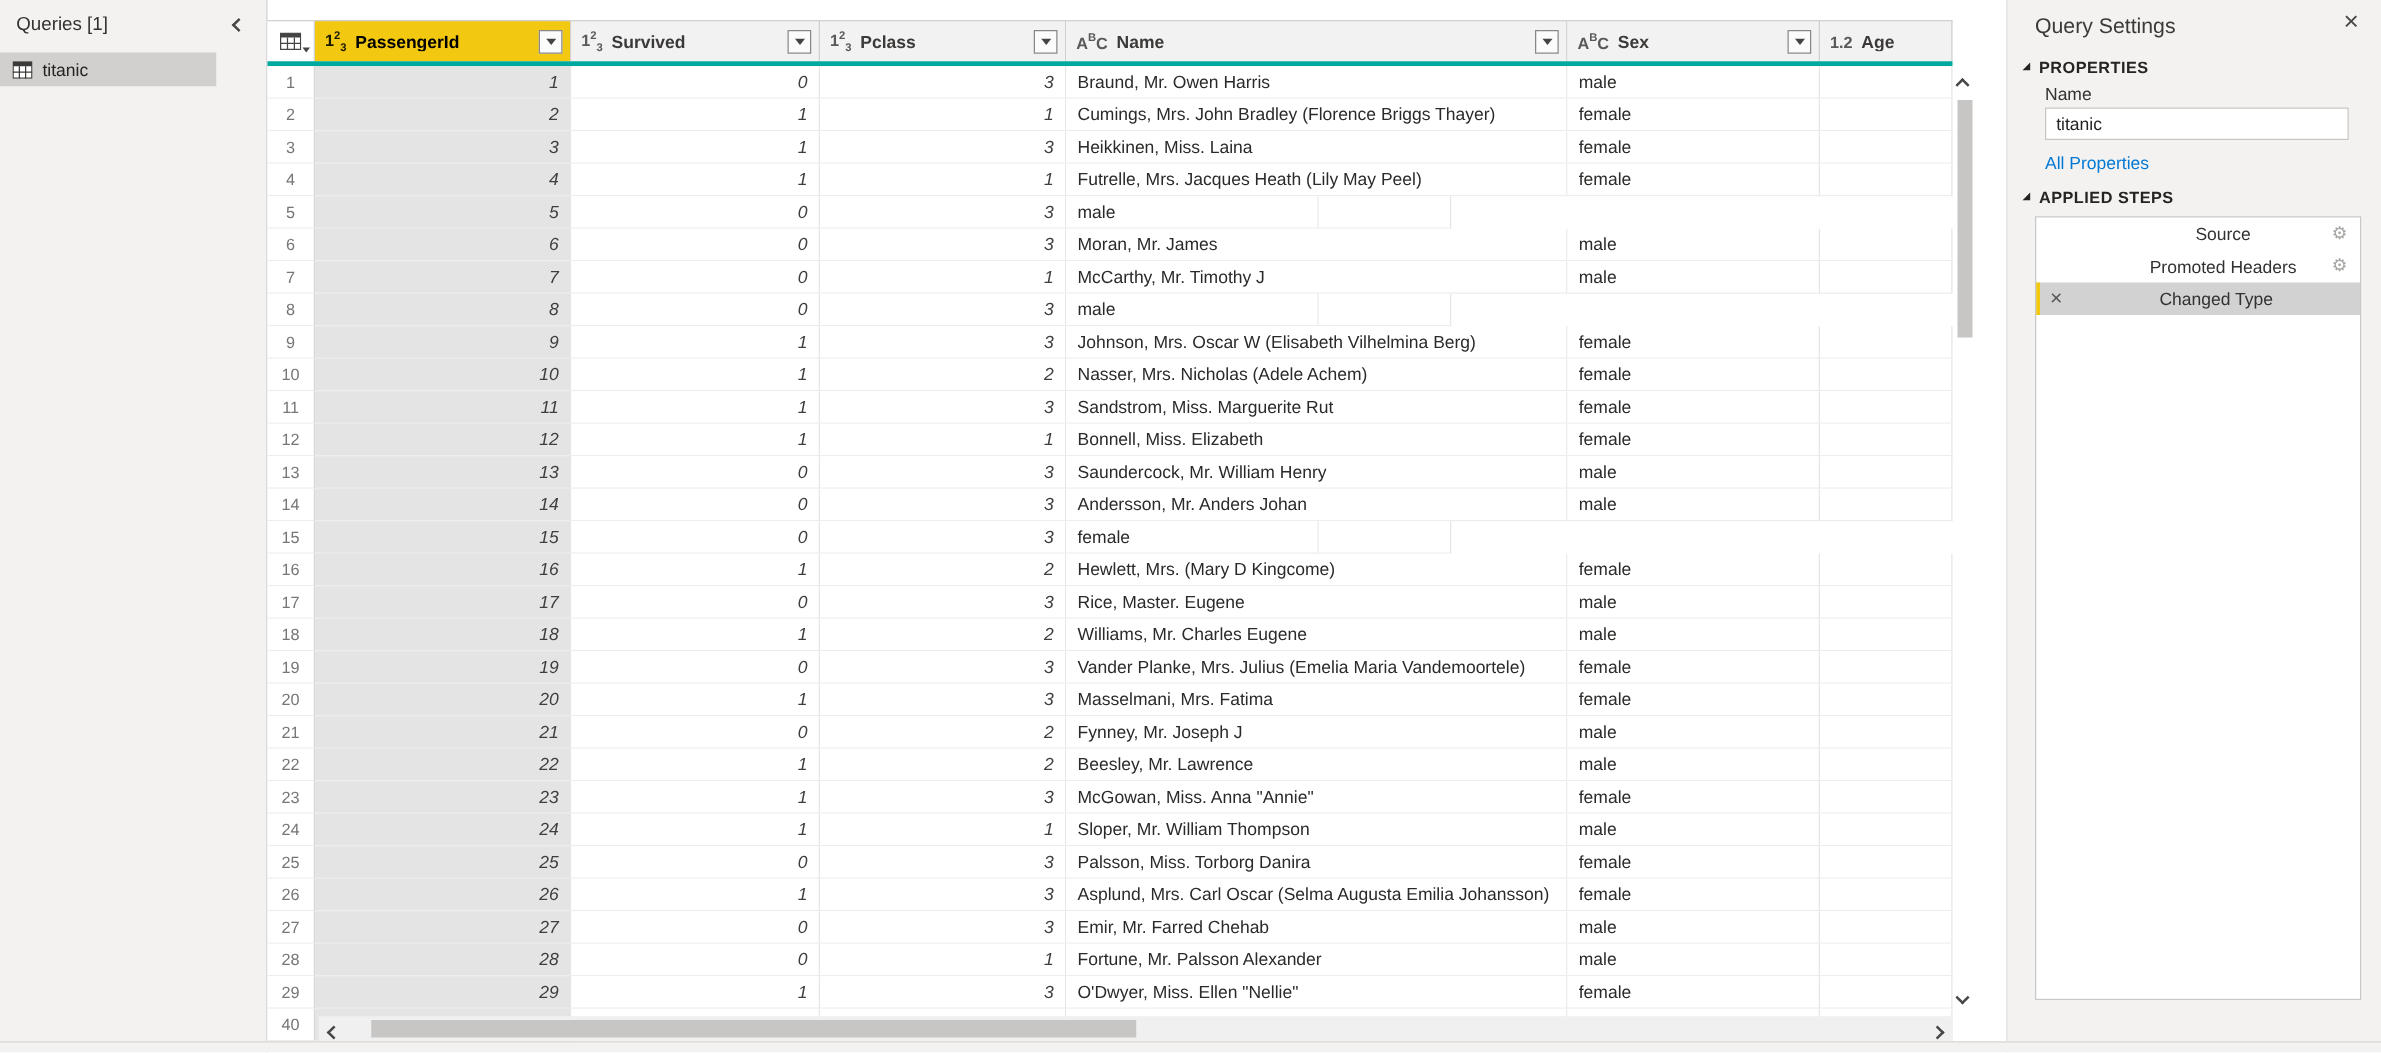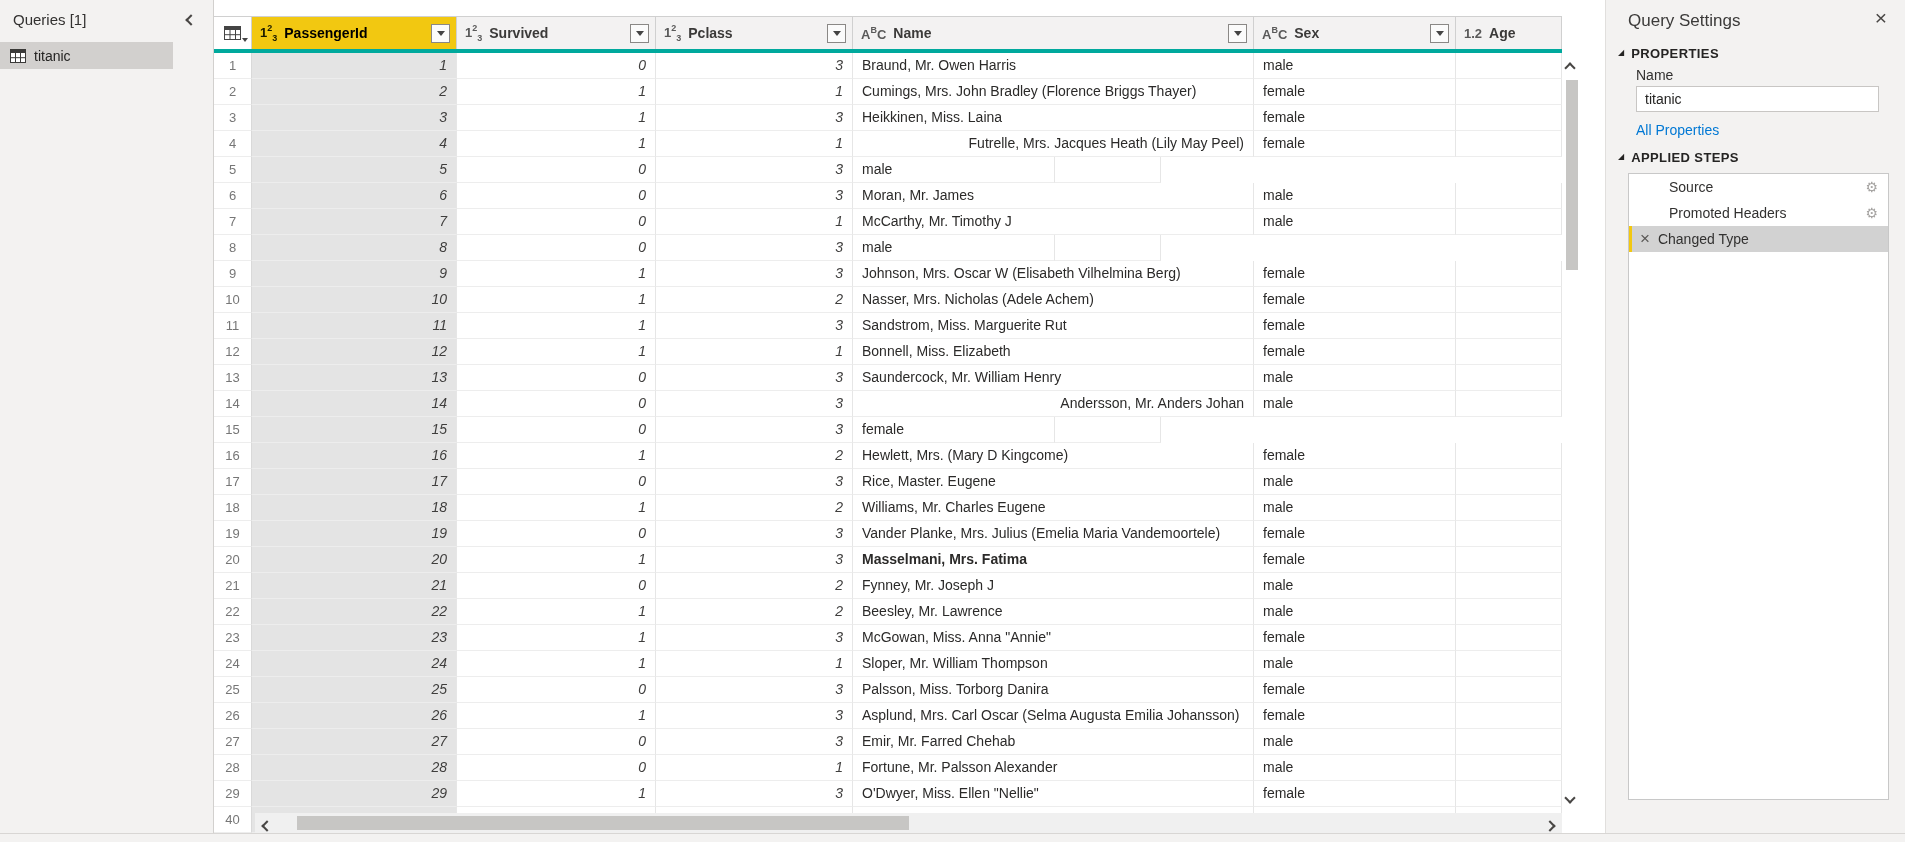--- a/index.html
+++ b/index.html
@@ -61,21 +61,21 @@
   
   .panel { position:absolute; left:1605px; top:0; width:300px; height:842px; background:#f3f2f1; border-left:1px solid #e1dfdd; }
   .panel-title { position:absolute; left:22px; top:11px; font-size:17px; color:#3b3a39; }
   .panel-close { position:absolute; right:18px; top:6px; font-size:21px; color:#484644; cursor:pointer; line-height:24px; }
   .section-head { position:absolute; left:12px; display:flex; align-items:center; cursor:pointer; }
   .tri { font-size:8px; color:#252423; margin-right:7px; transform:translateY(-1px); }
   .section-label { font-weight:bold; font-size:13px; letter-spacing:0.4px; color:#252423; }
   .name-label { position:absolute; left:30px; top:67px; font-size:14px; color:#323130; }
   .name-input { position:absolute; left:30px; top:86px; width:243px; height:26px; border:1px solid #c8c6c4; background:#fff; font-size:14px; padding:0 8px; font-family:inherit; color:#252423; }
   .all-props { position:absolute; left:30px; top:122px; font-size:14px; color:#0078d4; cursor:pointer; }
-  .steps-box { position:absolute; left:22px; top:173px; width:261px; height:627px; background:#fff; border:1px solid #c8c8c8; }
+  .steps-box { position:absolute; left:22px; top:173px; width:261px; height:627px; background:#fff; border:1px solid #c8c8c8;text-align:center; }
   .step { height:26px; display:flex; align-items:center; position:relative; cursor:pointer; padding-left:40px; }
   .step .slabel { font-size:14px; color:#323130; flex:1 1 auto; overflow:hidden; white-space:nowrap; }
   .step .gear { position:absolute; right:10px; font-size:14px; color:#a6a4a2; cursor:pointer; font-family:"DejaVu Sans",sans-serif; }
   .step.sel { background:#d2d2d2; border-left:3px solid #f2c811; padding-left:8px; }
   .step .del { font-size:17px; color:#5a5856; margin-right:8px; cursor:pointer; line-height:16px; }
 
   .bottom-band { position:absolute; left:0; top:833px; width:1905px; height:9px; background:#f3f2f1; border-top:1px solid #d8d6d4; }
 </style>
 </head>
 <body>
@@ -180,21 +180,21 @@
         <div class="cell num" style="width: 197px;">3</div>
         <div class="cell" style="width: 401px;">Heikkinen, Miss. Laina</div>
         <div class="cell" style="width: 202px;">female</div>
         <div class="cell" style="width: 106px;"></div>
       </div>
       <div class="trow">
         <div class="gut">4</div>
         <div class="cell num selcol" style="width: 205px;">4</div>
         <div class="cell num" style="width: 199px;">1</div>
         <div class="cell num" style="width: 197px;">1</div>
-        <div class="cell" style="width: 401px; text-align: right;">Futrelle, Mrs. Jacques Heath (Lily May Peel)</div>
+        <div class="cell" style="width: 401px;">Futrelle, Mrs. Jacques Heath (Lily May Peel)</div>
         <div class="cell" style="width: 202px;">female</div>
         <div class="cell" style="width: 106px;"></div>
       </div>
       <div class="trow">
         <div class="gut">5</div>
         <div class="cell num selcol" style="width: 205px;">5</div>
         <div class="cell num" style="width: 199px;">0</div>
         <div class="cell num" style="width: 197px;">3</div>
         <div class="cell" style="width: 202px;">male</div>
         <div class="cell" style="width: 106px;"></div>
@@ -268,21 +268,21 @@
         <div class="cell num" style="width: 197px;">3</div>
         <div class="cell" style="width: 401px;">Saundercock, Mr. William Henry</div>
         <div class="cell" style="width: 202px;">male</div>
         <div class="cell" style="width: 106px;"></div>
       </div>
       <div class="trow">
         <div class="gut">14</div>
         <div class="cell num selcol" style="width: 205px;">14</div>
         <div class="cell num" style="width: 199px;">0</div>
         <div class="cell num" style="width: 197px;">3</div>
-        <div class="cell" style="width: 401px; text-align: right;">Andersson, Mr. Anders Johan</div>
+        <div class="cell" style="width: 401px;">Andersson, Mr. Anders Johan</div>
         <div class="cell" style="width: 202px;">male</div>
         <div class="cell" style="width: 106px;"></div>
       </div>
       <div class="trow">
         <div class="gut">15</div>
         <div class="cell num selcol" style="width: 205px;">15</div>
         <div class="cell num" style="width: 199px;">0</div>
         <div class="cell num" style="width: 197px;">3</div>
         <div class="cell" style="width: 202px;">female</div>
         <div class="cell" style="width: 106px;"></div>
@@ -321,21 +321,21 @@
         <div class="cell num" style="width: 197px;">3</div>
         <div class="cell" style="width: 401px;">Vander Planke, Mrs. Julius (Emelia Maria Vandemoortele)</div>
         <div class="cell" style="width: 202px;">female</div>
         <div class="cell" style="width: 106px;"></div>
       </div>
       <div class="trow">
         <div class="gut">20</div>
         <div class="cell num selcol" style="width: 205px;">20</div>
         <div class="cell num" style="width: 199px;">1</div>
         <div class="cell num" style="width: 197px;">3</div>
-        <div class="cell" style="width: 401px; font-weight: bold;">Masselmani, Mrs. Fatima</div>
+        <div class="cell" style="width: 401px;">Masselmani, Mrs. Fatima</div>
         <div class="cell" style="width: 202px;">female</div>
         <div class="cell" style="width: 106px;"></div>
       </div>
       <div class="trow">
         <div class="gut">21</div>
         <div class="cell num selcol" style="width: 205px;">21</div>
         <div class="cell num" style="width: 199px;">0</div>
         <div class="cell num" style="width: 197px;">2</div>
         <div class="cell" style="width: 401px;">Fynney, Mr. Joseph J</div>
         <div class="cell" style="width: 202px;">male</div>

